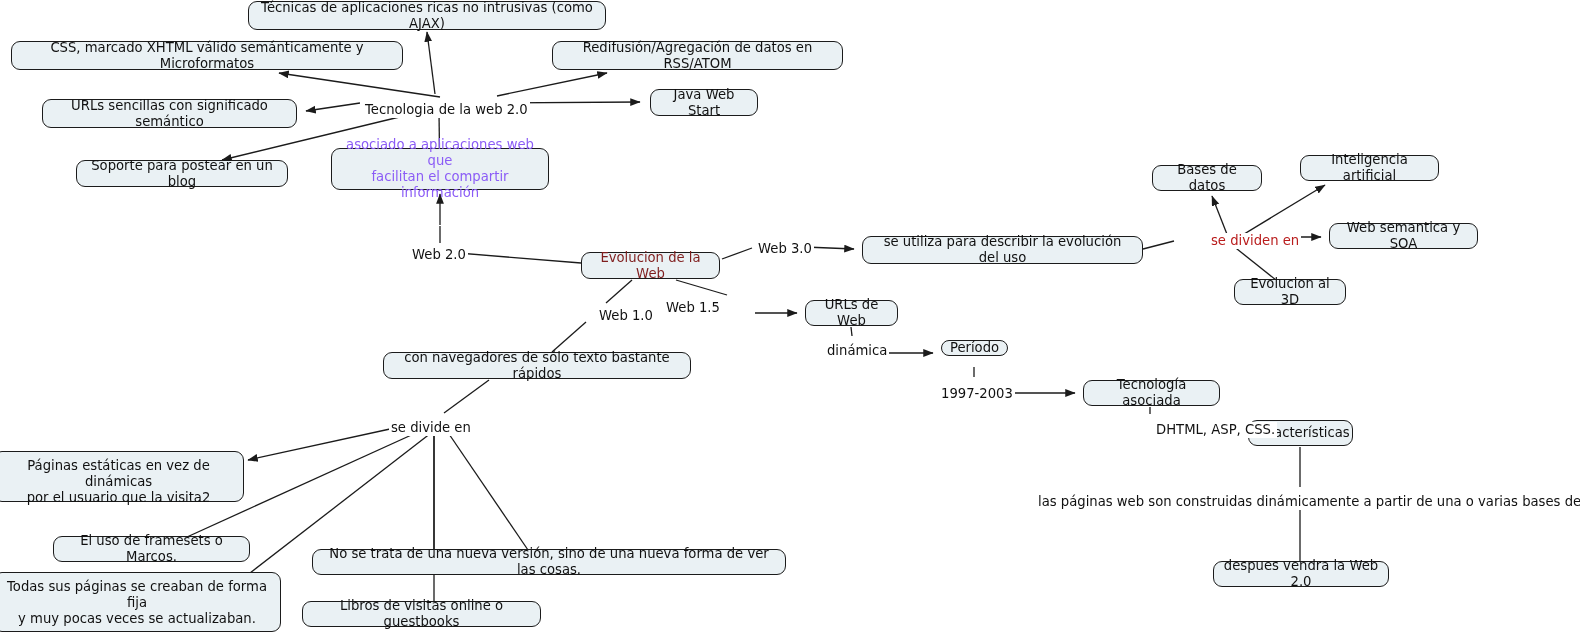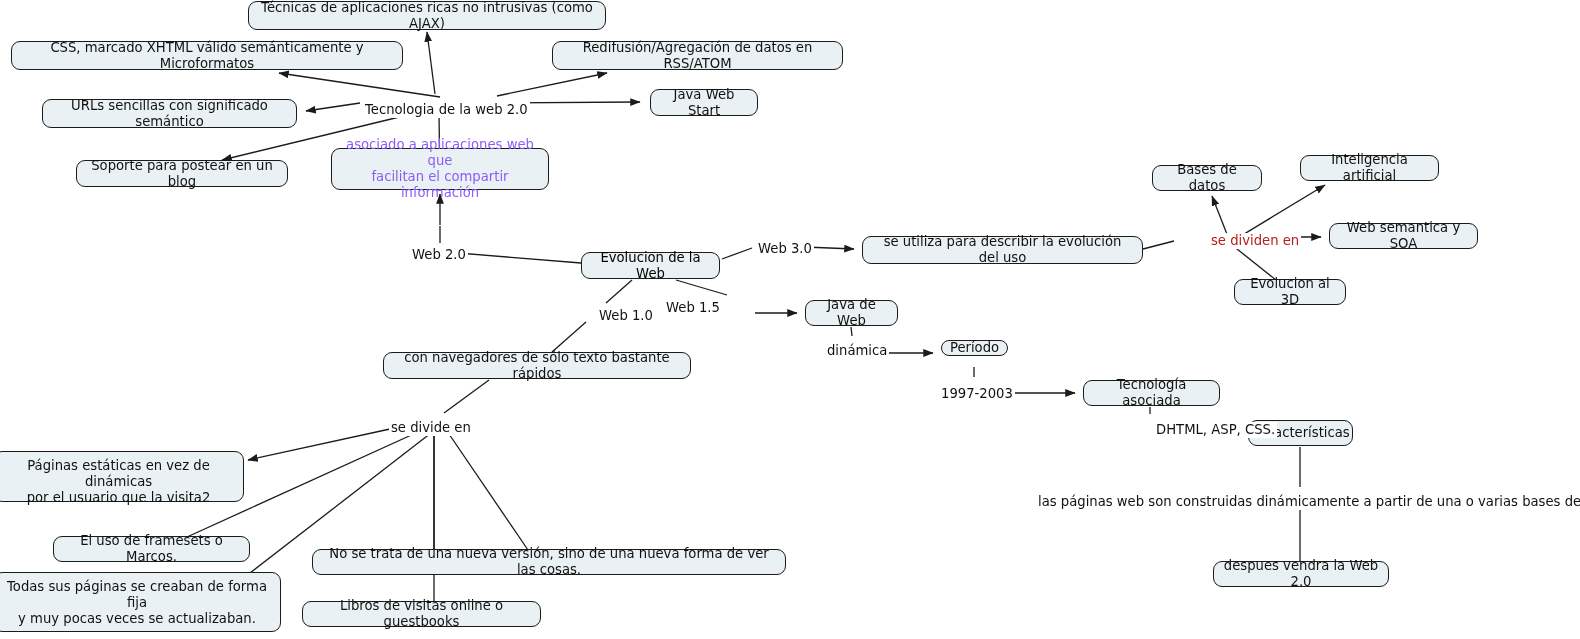--- a/index.html
+++ b/index.html
@@ -113,22 +113,22 @@
       <div class="node" style="left: 42px; top: 99px; width: 255px; height: 29px; background: rgb(234, 241, 244); border-color: rgb(27, 27, 27); color: rgb(17, 17, 17);">URLs sencillas con significado semántico</div>
       <div class="node" style="left: 650px; top: 89px; width: 108px; height: 27px; background: rgb(234, 241, 244); border-color: rgb(27, 27, 27); color: rgb(17, 17, 17);">Java Web Start</div>
       <div class="node" style="left: 76px; top: 160px; width: 212px; height: 27px; background: rgb(234, 241, 244); border-color: rgb(27, 27, 27); color: rgb(17, 17, 17);">Soporte para postear en un blog</div>
       <div class="node" style="left: 331px; top: 148px; width: 218px; height: 42px; background: rgb(234, 241, 244); border-color: rgb(27, 27, 27); color: #8b5cf6;">asociado a aplicaciones web que
 facilitan el compartir información</div>
       <div class="node" style="left: 1152px; top: 165px; width: 110px; height: 26px; background: rgb(234, 241, 244); border-color: rgb(27, 27, 27); color: rgb(17, 17, 17);">Bases de datos</div>
       <div class="node" style="left: 1300px; top: 155px; width: 139px; height: 26px; background: rgb(234, 241, 244); border-color: rgb(27, 27, 27); color: rgb(17, 17, 17);">Inteligencia artificial</div>
       <div class="node" style="left: 1329px; top: 223px; width: 149px; height: 26px; background: rgb(234, 241, 244); border-color: rgb(27, 27, 27); color: rgb(17, 17, 17);">Web semantica y SOA</div>
       <div class="node" style="left: 1234px; top: 279px; width: 112px; height: 26px; background: rgb(234, 241, 244); border-color: rgb(27, 27, 27); color: rgb(17, 17, 17);">Evolucion al 3D</div>
       <div class="node" style="left: 862px; top: 236px; width: 281px; height: 28px; background: rgb(234, 241, 244); border-color: rgb(27, 27, 27); color: rgb(17, 17, 17);">se utiliza para describir la evolución del uso</div>
-      <div class="node" style="left: 581px; top: 252px; width: 139px; height: 27px; background: rgb(234, 241, 244); border-color: rgb(27, 27, 27); color: #000000;">Evolucion de la Web</div>
-      <div class="node" style="left: 805px; top: 300px; width: 93px; height: 26px; background: rgb(234, 241, 244); border-color: rgb(27, 27, 27); color: rgb(17, 17, 17);">Java de Web</div>
+      <div class="node" style="left: 581px; top: 252px; width: 139px; height: 27px; background: rgb(234, 241, 244); border-color: rgb(27, 27, 27); color: #7f1d1d;">Evolucion de la Web</div>
+      <div class="node" style="left: 805px; top: 300px; width: 93px; height: 26px; background: rgb(234, 241, 244); border-color: rgb(27, 27, 27); color: rgb(17, 17, 17);">URLs de Web</div>
       <div class="node" style="left: 941px; top: 340px; width: 67px; height: 16px; background: rgb(234, 241, 244); border-color: rgb(27, 27, 27); color: rgb(17, 17, 17);">Período</div>
       <div class="node" style="left: 1083px; top: 380px; width: 137px; height: 26px; background: rgb(234, 241, 244); border-color: rgb(27, 27, 27); color: rgb(17, 17, 17);">Tecnología asociada</div>
       <div class="node" style="left: 1248px; top: 420px; width: 105px; height: 26px; background: rgb(234, 241, 244); border-color: rgb(27, 27, 27); color: rgb(17, 17, 17);">Características</div>
       <div class="node" style="left: 1213px; top: 561px; width: 176px; height: 26px; background: rgb(234, 241, 244); border-color: rgb(27, 27, 27); color: rgb(17, 17, 17);">despues vendra la Web 2.0</div>
       <div class="node" style="left: 383px; top: 352px; width: 308px; height: 27px; background: rgb(234, 241, 244); border-color: rgb(27, 27, 27); color: rgb(17, 17, 17);">con navegadores de sólo texto bastante rápidos</div>
       <div class="node tall" style="left: -7px; top: 451px; width: 251px; height: 51px; background: rgb(234, 241, 244); border-color: rgb(27, 27, 27); color: rgb(17, 17, 17);">Páginas estáticas en vez de dinámicas
 por el usuario que la visita2</div>
       <div class="node" style="left: 53px; top: 536px; width: 197px; height: 26px; background: rgb(234, 241, 244); border-color: rgb(27, 27, 27); color: rgb(17, 17, 17);">El uso de framesets o Marcos.</div>
       <div class="node tall" style="left: -7px; top: 572px; width: 288px; height: 60px; background: rgb(234, 241, 244); border-color: rgb(27, 27, 27); color: rgb(17, 17, 17);">Todas sus páginas se creaban de forma fija
 y muy pocas veces se actualizaban.</div>

